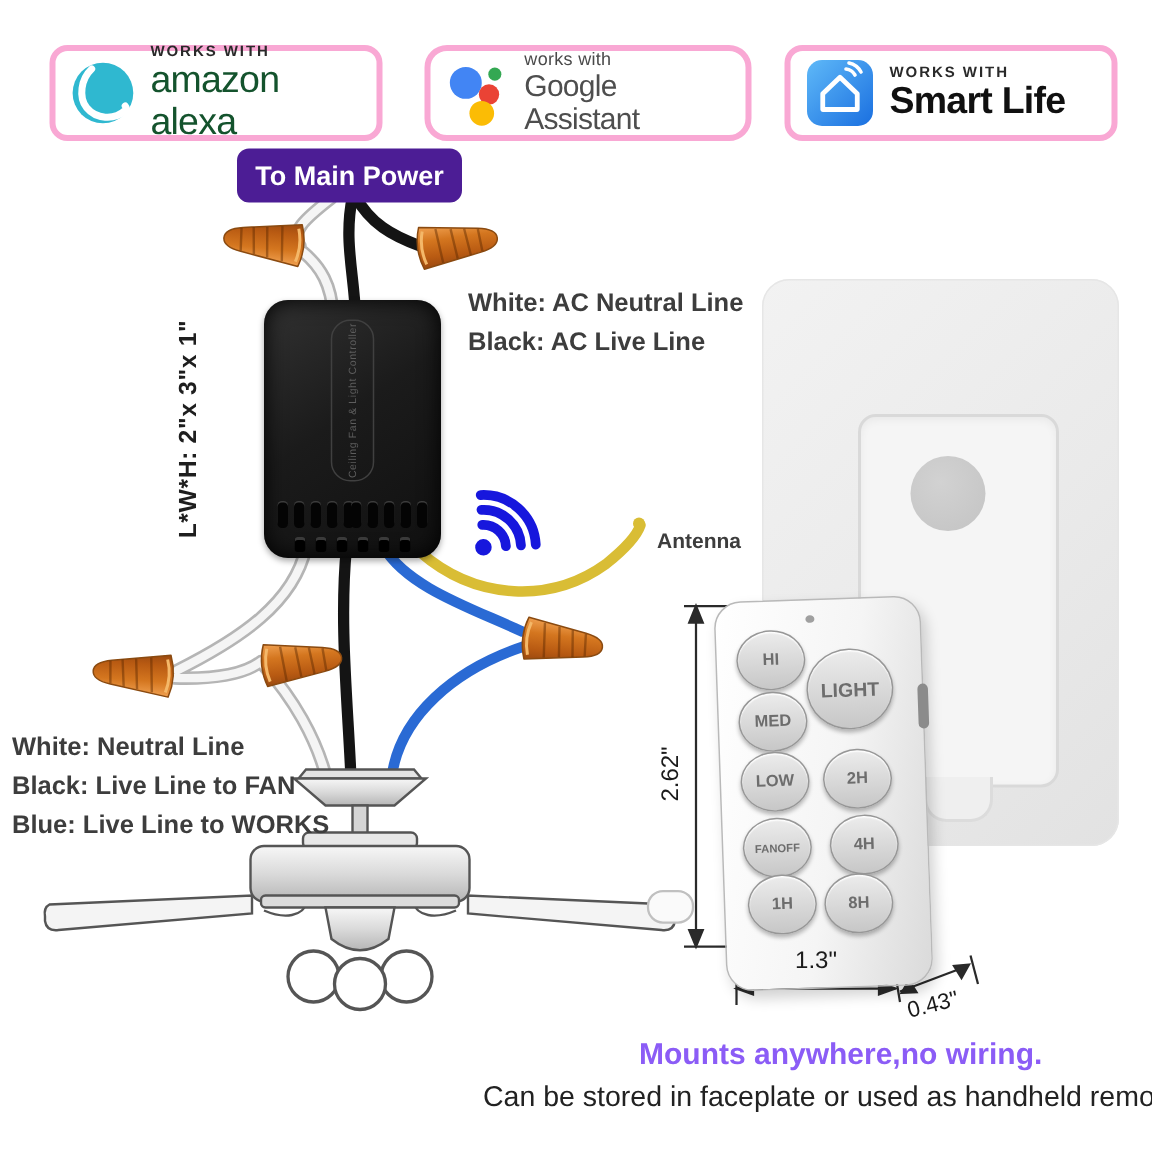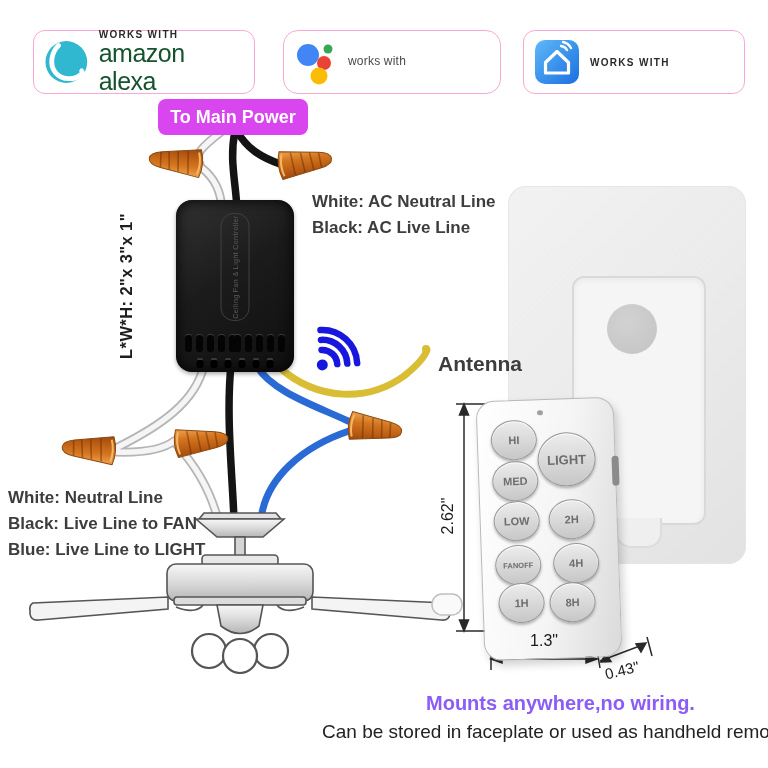--- a/index.html
+++ b/index.html
@@ -1,32 +1,32 @@
 <!DOCTYPE html>
 <html><head>
 <meta charset="utf-8">
 <style>
   html,body{margin:0;padding:0;background:#fff;}
   #stage{position:relative;width:768px;height:768px;background:#fff;overflow:hidden;
          font-family:"Liberation Sans",sans-serif;}
   .abs{position:absolute;}
   
-  .badge{position:absolute;top:30px;height:64px;border:1px solid #f9a8d4;border-radius:12px;
+  .badge{position:absolute;top:30px;height:64px;border:4px solid #f9a8d4;border-radius:12px;
          background:#fff;display:flex;align-items:center;gap:10px;padding:0 10px;box-sizing:border-box;}
   .b1{left:33px;width:222px;}
   .b2{left:283px;width:218px;border-radius:15px;}
   .b3{left:523px;width:222px;}
   .badge-text{display:flex;flex-direction:column;justify-content:center;line-height:1.1;}
   .bt-small{font-size:10px;font-weight:700;letter-spacing:1.3px;color:#2a2a2a;}
   .b2 .bt-small{font-weight:400;font-size:12px;letter-spacing:.2px;color:#4a4a4a;}
   .bt-big{font-size:25px;color:#14532d;letter-spacing:-.5px;}
   .b2 .bt-big{font-size:20px;color:#4e4e4e;}
   .b3 .bt-big{font-size:25px;font-weight:600;color:#101010;}
   
-  .power-label{left:158px;top:99px;width:150px;height:36px;background:#d946ef;color:#fff;
+  .power-label{left:158px;top:99px;width:150px;height:36px;background:#4c1d95;color:#fff;
     border-radius:8px;font-size:18px;font-weight:700;display:flex;align-items:center;
     justify-content:center;z-index:4;}
   .note{position:absolute;font-weight:600;color:#3d3d3d;font-size:17px;z-index:4;white-space:nowrap;}
   .size-label{left:126px;top:286px;transform:translate(-50%,-50%) rotate(-90deg);
     font-size:16.5px;font-weight:600;color:#1e1e1e;white-space:nowrap;z-index:4;letter-spacing:.4px;}
   .dim{position:absolute;color:#1b1b1b;font-size:16px;z-index:4;white-space:nowrap;}
   .footer1{left:426px;top:692px;font-size:20px;font-weight:600;color:#8b5cf6;z-index:4;white-space:nowrap;}
   .footer2{left:322px;top:721px;font-size:19px;color:#222;z-index:4;white-space:nowrap;}
   
   .controller{left:176px;top:200px;width:118px;height:172px;z-index:3;
@@ -87,37 +87,39 @@
 
   <div class="badge b2">
     <svg width="44" height="46" viewBox="0 0 44 46">
       <circle cx="14" cy="16" r="11" fill="#4285F4"></circle>
       <circle cx="34" cy="10" r="4.5" fill="#34A853"></circle>
       <circle cx="30" cy="24" r="7" fill="#EA4335"></circle>
       <circle cx="25" cy="37" r="8.5" fill="#FBBC05"></circle>
     </svg>
     <div class="badge-text">
       <span class="bt-small">works with</span>
+      <span class="bt-big">Google Assistant</span>
     </div>
   </div>
 
   <div class="badge b3">
     <svg width="46" height="46" viewBox="0 0 46 46">
       <defs>
         <linearGradient id="slG" x1="0" y1="0" x2="1" y2="1">
           <stop offset="0" stop-color="#5fb9f8"></stop>
             <stop offset="1" stop-color="#1a6fe0"></stop>
         </linearGradient>
       </defs>
       <rect x="1" y="1" width="44" height="44" rx="10" fill="url(#slG)"></rect>
       <path d="M11.5,23.5 L23,12.5 L34.5,23.5 L34.5,34 L11.5,34 Z" stroke="#fff" stroke-width="3.2" fill="none" stroke-linejoin="round"></path>
       <path d="M33,11 a8,8 0 0 0 -6,-4 M37,9 a12,12 0 0 0 -8,-6" stroke="#fff" stroke-width="2.4" fill="none" stroke-linecap="round"></path>
     </svg>
     <div class="badge-text">
       <span class="bt-small">WORKS WITH</span>
+      <span class="bt-big">Smart Life</span>
     </div>
   </div>
 
   <svg id="wires" width="768" height="768" viewBox="0 0 768 768">
     <defs>
       <linearGradient id="nutG" x1="0" y1="0" x2="0" y2="1">
         <stop offset="0" stop-color="#f0a050"></stop>
           <stop offset="0.35" stop-color="#d4761f"></stop>
         <stop offset="0.75" stop-color="#b85a12"></stop>
           <stop offset="1" stop-color="#9c4a10"></stop>
@@ -198,24 +200,24 @@
       <polygon points="601,662 611,661.5 606,653.5"></polygon>
       <polygon points="646,643 636,644 641,652"></polygon>
       <line x1="647" y1="637" x2="652" y2="656"></line>
     </g>
   </svg>
 
   <div class="abs power-label">To Main Power</div>
   <div class="abs size-label">L*W*H: 2"x 3"x 1"</div>
   <div class="note" style="left:312px;top:192px;">White: AC Neutral Line</div>
   <div class="note" style="left:312px;top:218px;">Black: AC Live Line</div>
-  <div class="note" style="left:438px;top:352px;font-size:21px;">Antenna</div>
+  <div class="note" style="left:438px;top:352px;font-size:14px;">Antenna</div>
   <div class="note" style="left:8px;top:514px;">Black: Live Line to FAN</div>
   <div class="note" style="left:8px;top:488px;">White: Neutral Line</div>
-  <div class="note" style="left:8px;top:540px;">Blue: Live Line to LIGHT</div>
+  <div class="note" style="left:8px;top:540px;">Blue: Live Line to WORKS</div>
 
   <div class="abs controller">
     <div class="ctrl-strip">
       <span class="ctrl-strip-text">Ceiling Fan &amp; Light Controller</span>
     </div>
     <div class="vents vents-l">
         <span></span>
         <span></span>
         <span></span>
         <span></span>

